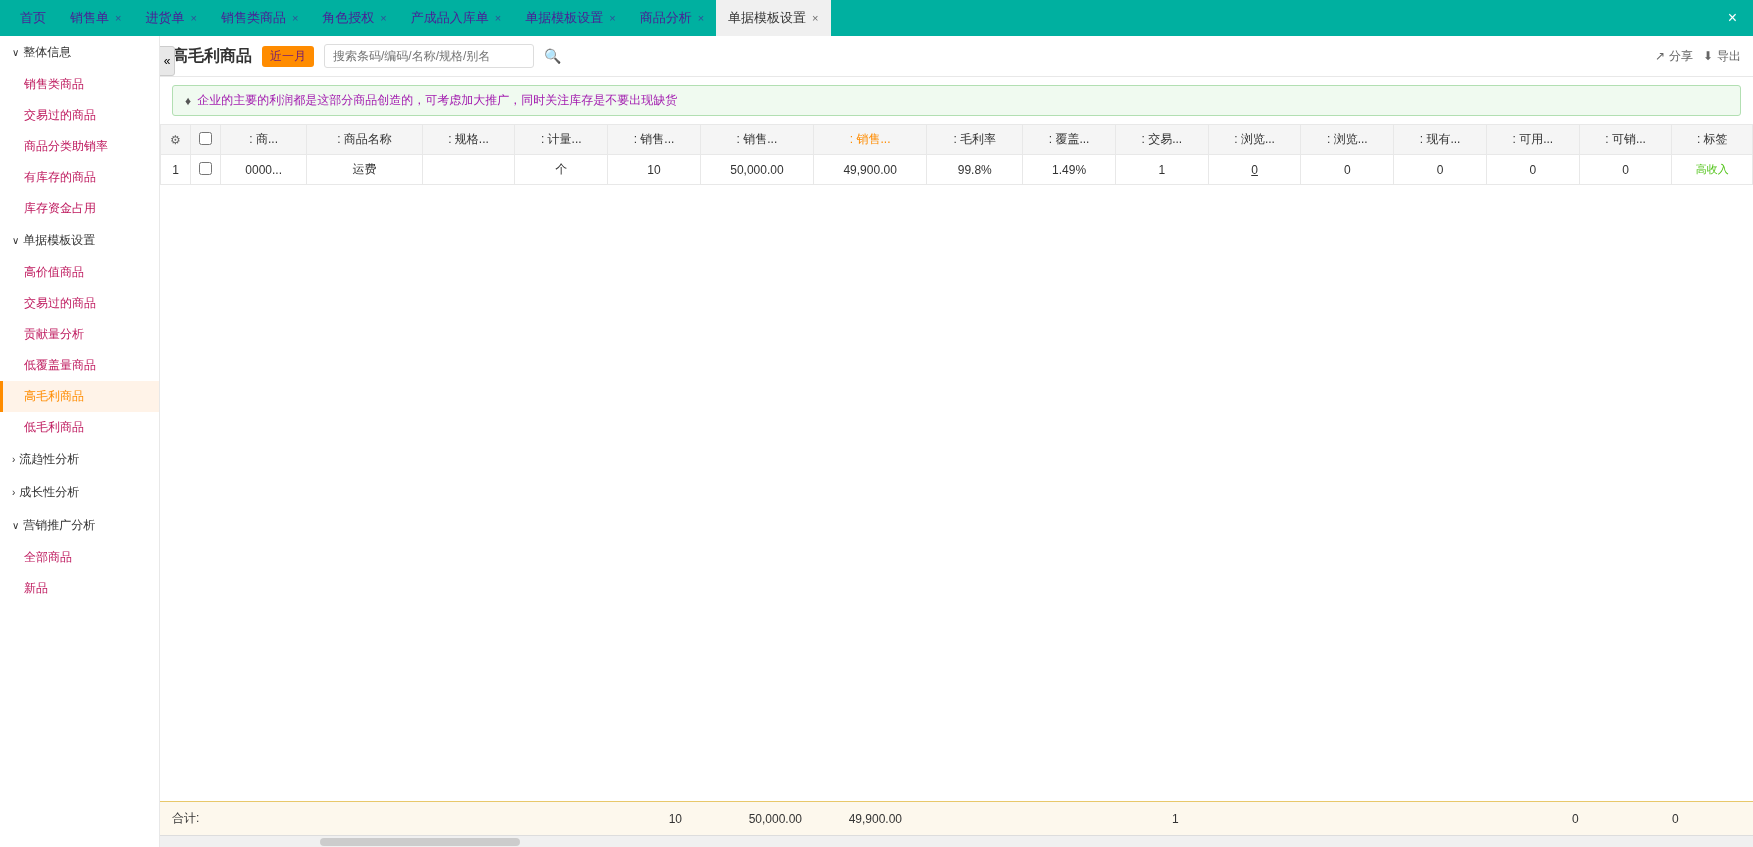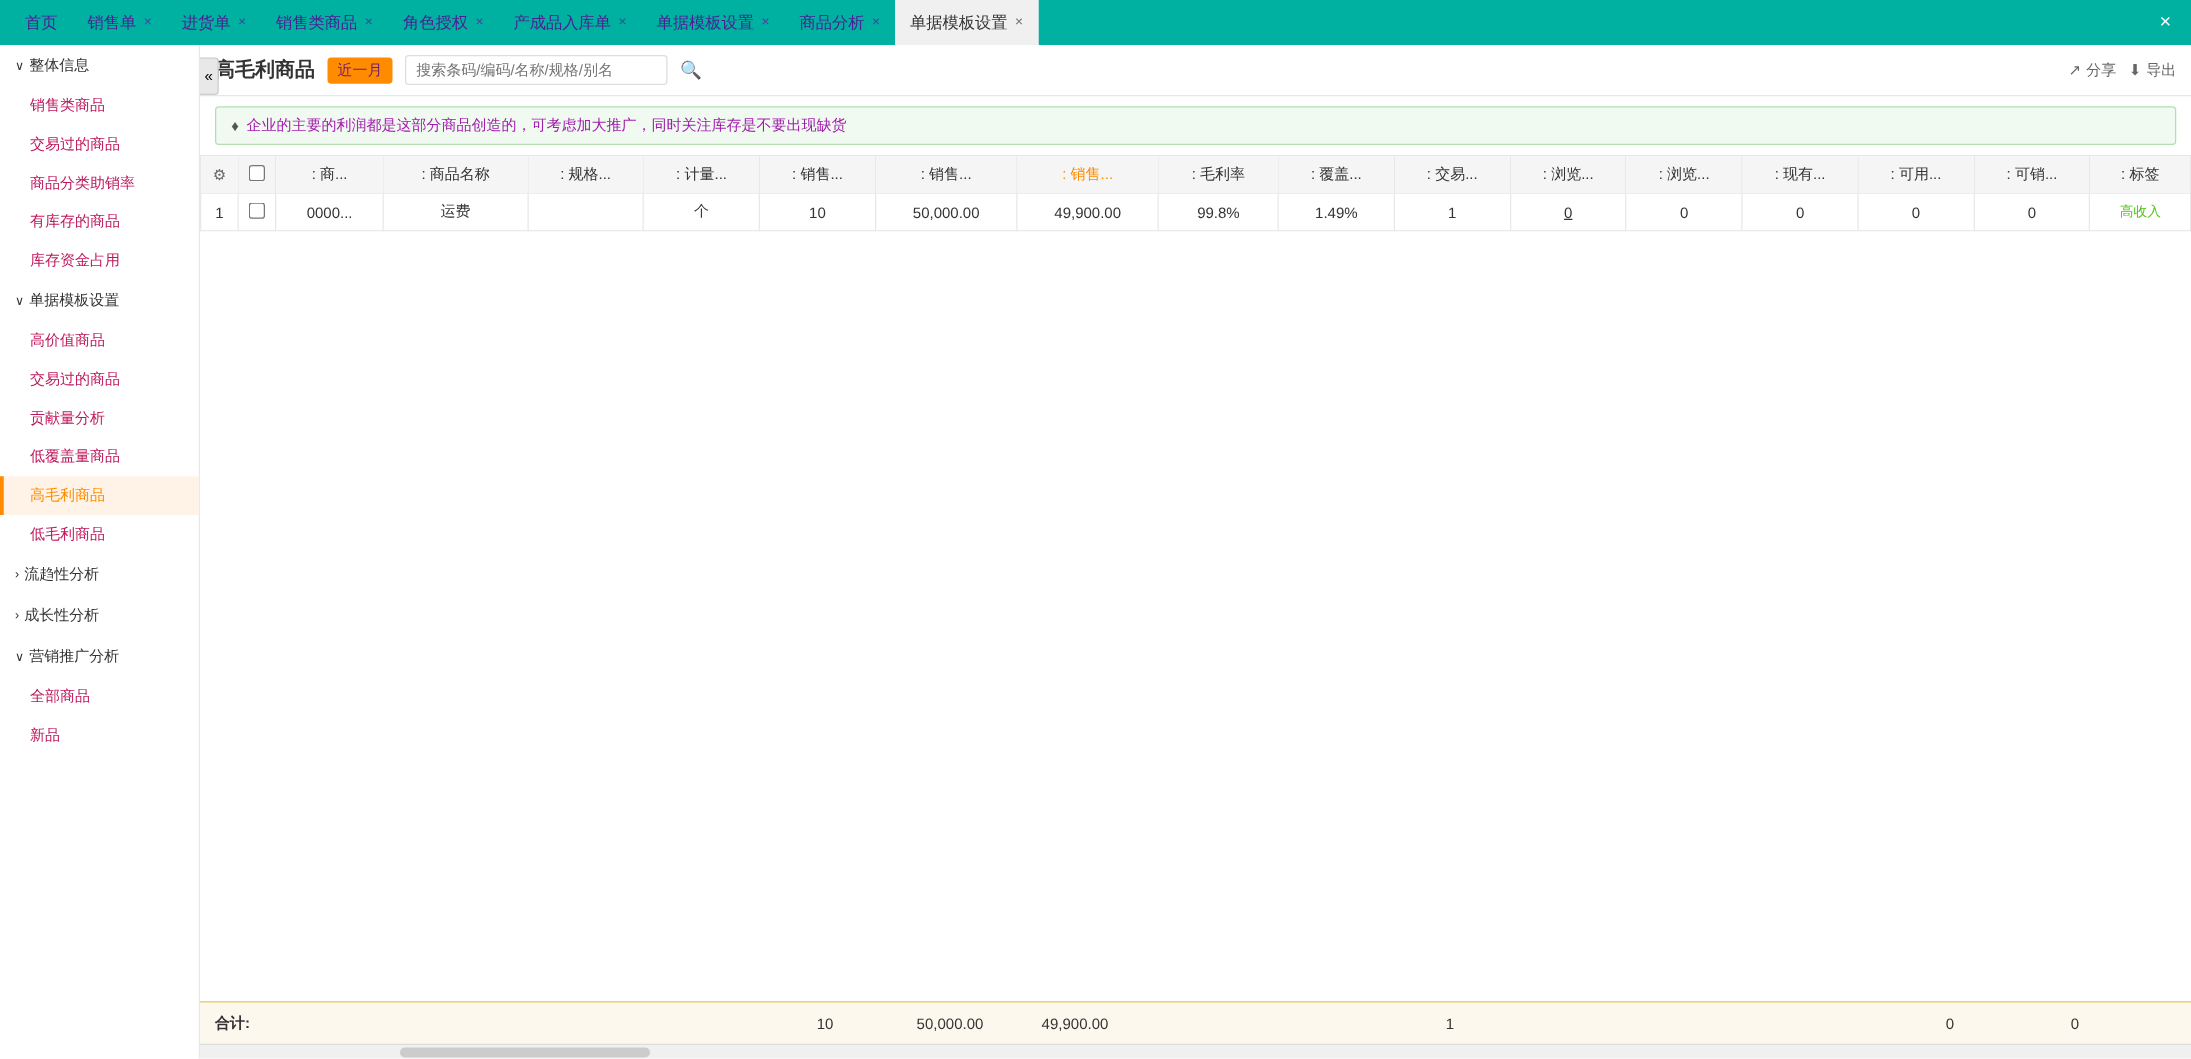--- a/index.html
+++ b/index.html
@@ -211,21 +211,21 @@
       background: #fdf8ed;
       border-top: 1px solid #e8c86a;
       padding: 8px 12px;
       display: flex;
       align-items: center;
       gap: 20px;
       font-size: 12px;
       color: #333;
       flex-shrink: 0;
     }
-    .footer-total-label { font-weight: bold; margin-right: 0; }
+    .footer-total-label { font-weight: normal; margin-right: 16px; }
     .footer-col { min-width: 80px; text-align: center; }
 
     
     .bottom-scrollbar {
       height: 12px;
       background: #f0f0f0;
       border-top: 1px solid #ddd;
       position: relative;
       flex-shrink: 0;
     }

